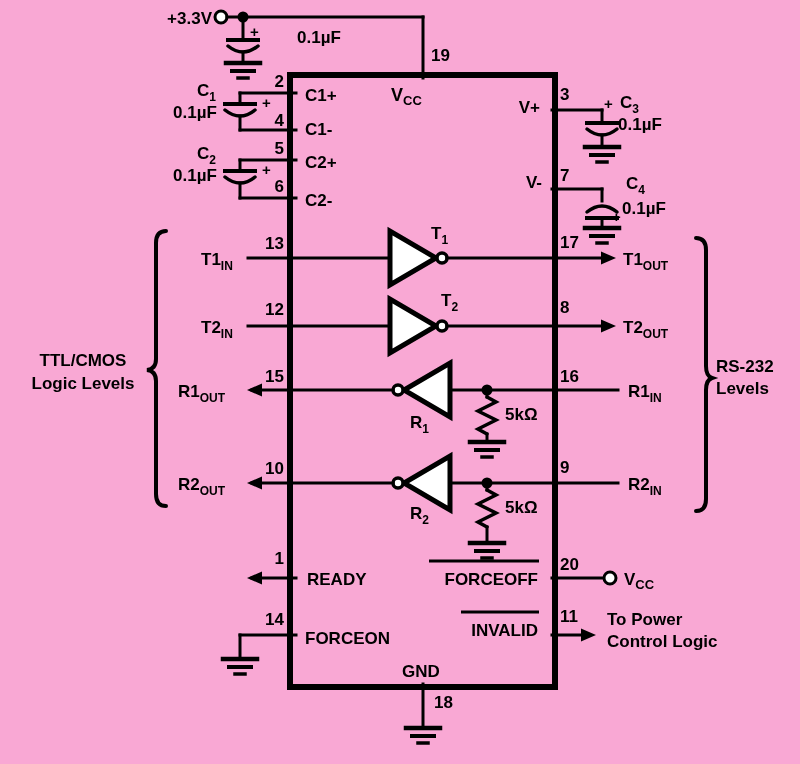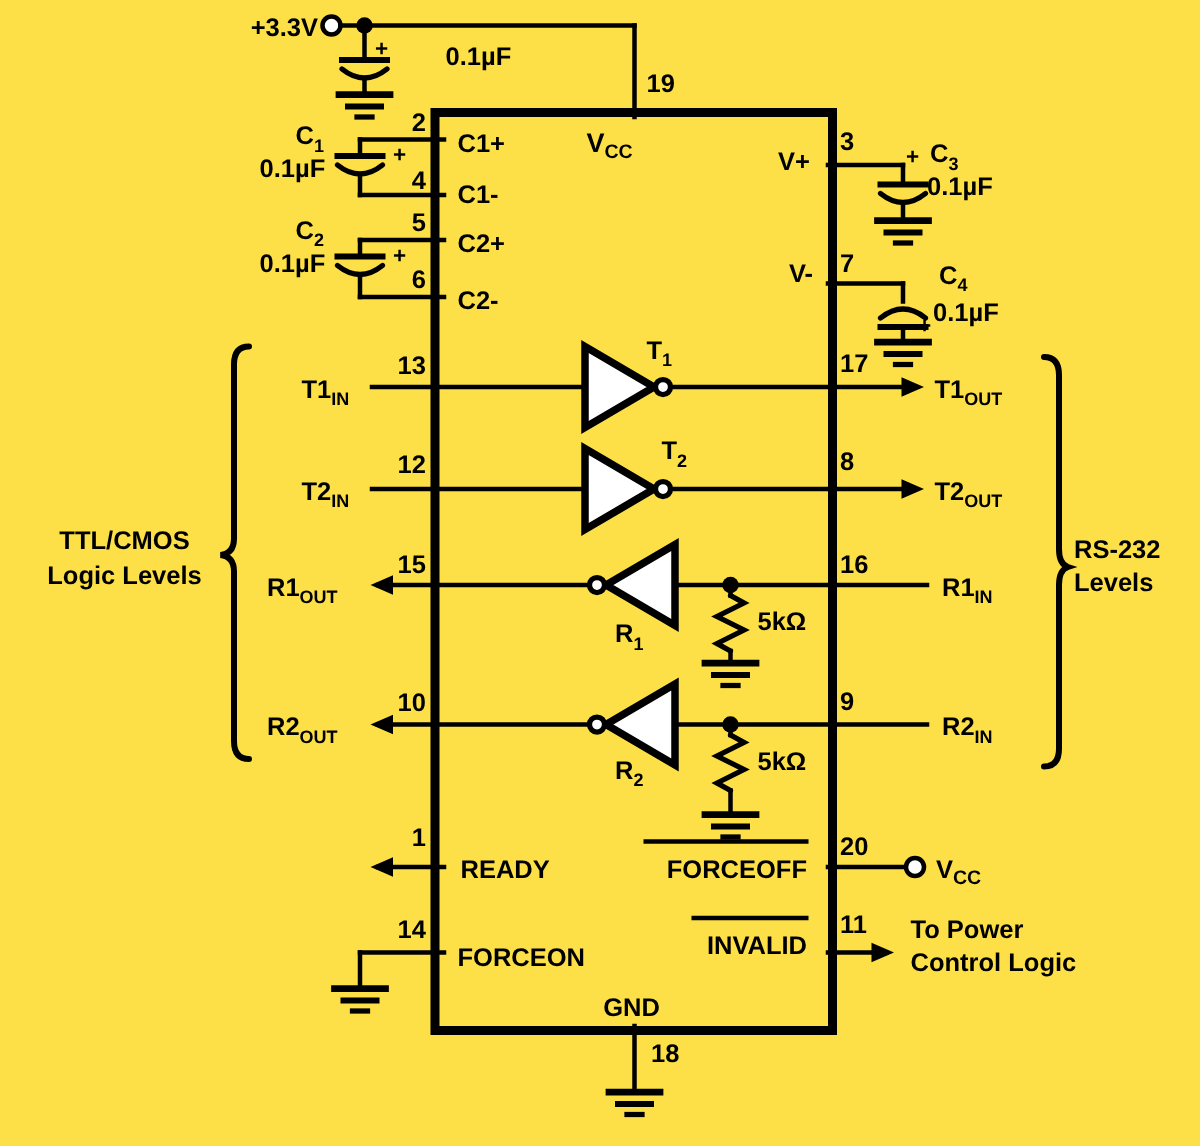--- a/index.html
+++ b/index.html
@@ -1,16 +1,16 @@
 <!DOCTYPE html>
 <html><head>
 <meta charset="utf-8">
 <style>
   html,body{margin:0;padding:0;background:#ffffff;}
-  .stage{width:800px;height:764px;background:#fde047;position:relative;}
+  .stage{width:800px;height:764px;background:#f9a8d4;position:relative;}
   svg text{font-family:"Liberation Sans","DejaVu Sans",sans-serif;font-weight:700;fill:#000;font-size:17px;}
   .sub{font-size:12px;}
   .big{font-size:18px;}
   .subb{font-size:13px;}
   .plus{font-size:15px;}
   .end{text-anchor:end;}
   .mid{text-anchor:middle;}
   .wire{stroke:#000;stroke-width:3;fill:none;stroke-linecap:square;}
   .comp{stroke:#000;stroke-width:3.5;fill:none;stroke-linecap:round;}
   .plate{stroke:#000;stroke-width:4;stroke-linecap:square;}

